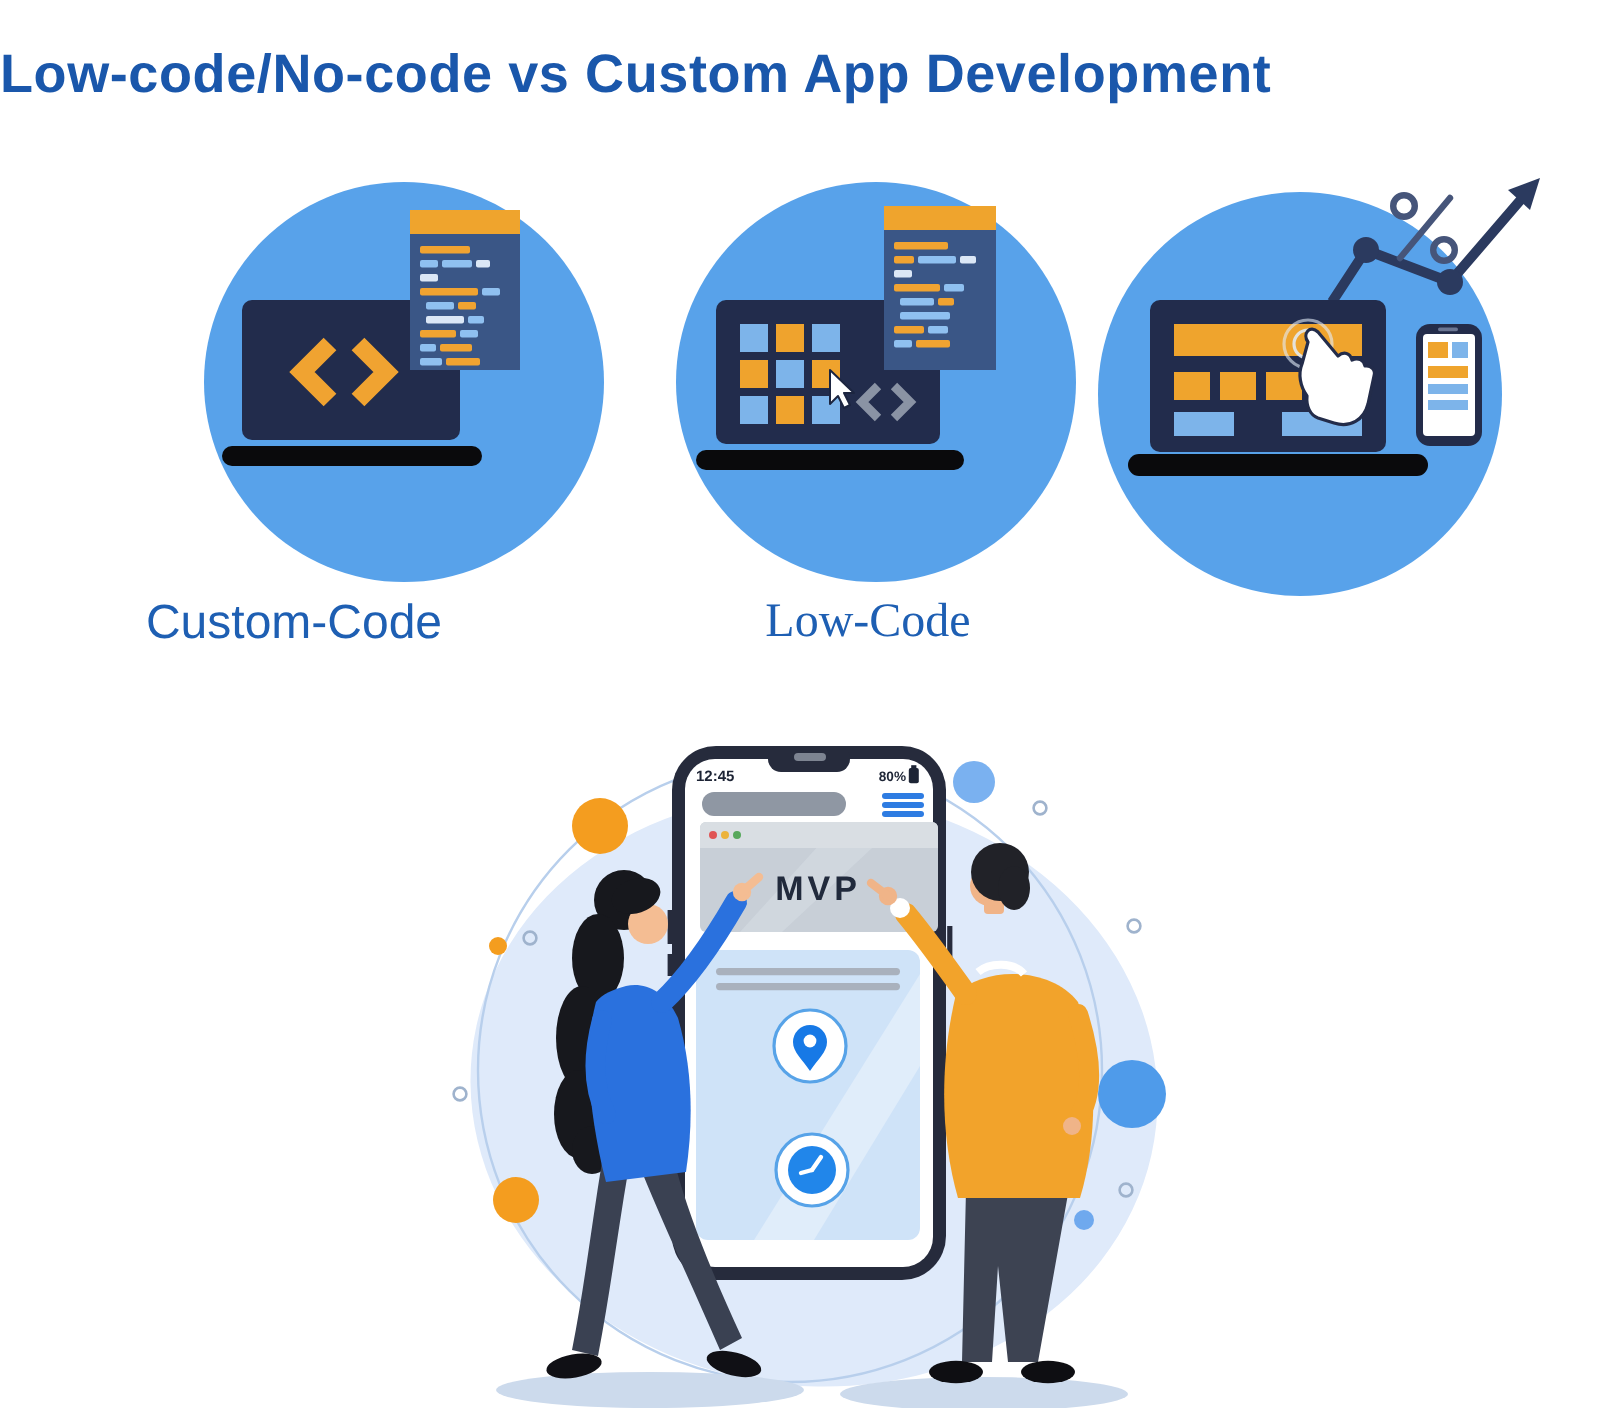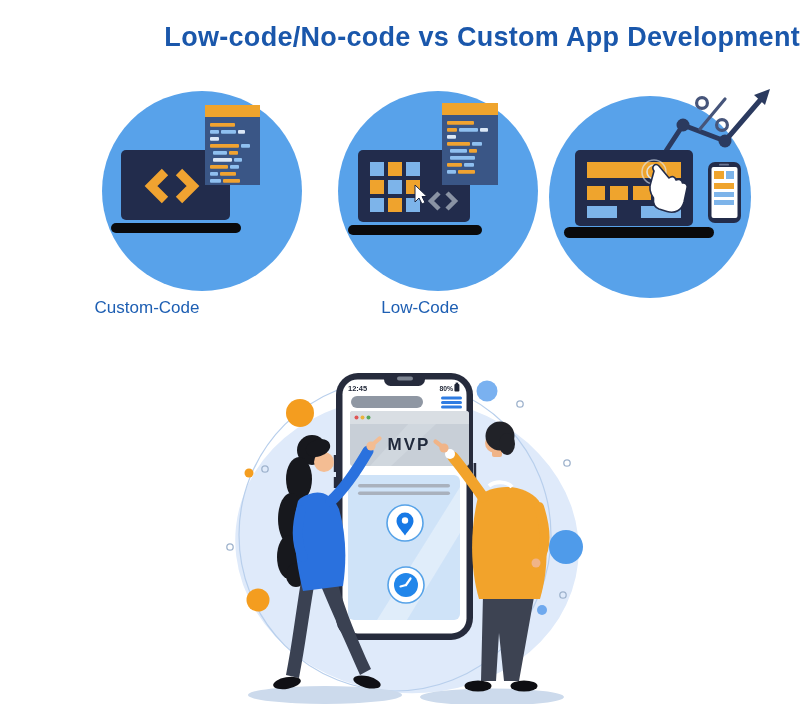--- a/index.html
+++ b/index.html
@@ -1,27 +1,27 @@
 <!DOCTYPE html>
 <html><head>
 <meta charset="utf-8">
 <style>
   html,body{margin:0;padding:0;background:#fff;}
   body{width:800px;height:704px;font-family:"Liberation Sans",sans-serif;}
   .canvas{position:relative;width:800px;height:704px;background:#fff;overflow:hidden;}
-  .title{position:absolute;top:22px;left:0;width:100%;text-align:right;margin:0;
+  .title{position:absolute;top:22px;left:0;width:100%;text-align:left;margin:0;
          font-size:27px;font-weight:700;color:#1a57ab;letter-spacing:.3px;}
   .icon{position:absolute;}
   #icon-custom{left:97px;top:86px;}
   #icon-low{left:333px;top:86px;}
   #icon-no{left:542px;top:75px;}
   .label{position:absolute;top:298px;transform:translateX(-50%);
-         font-size:17px;color:#1e5fb3;white-space:nowrap;}
+         font-size:24px;color:#1e5fb3;white-space:nowrap;}
   #label-custom{left:147px;}
-  #label-low{left:420px;}
+  #label-low{left:434px;font-family:Liberation Serif, serif;}
   #label-no{left:650px;}
   .illus{position:absolute;left:195px;top:345px;}
   svg text{font-family:"Liberation Sans",sans-serif;}
 </style>
 </head>
 <body>
 
 <div class="canvas">
 
   <h1 class="title">Low-code/No-code vs Custom App Development</h1>

